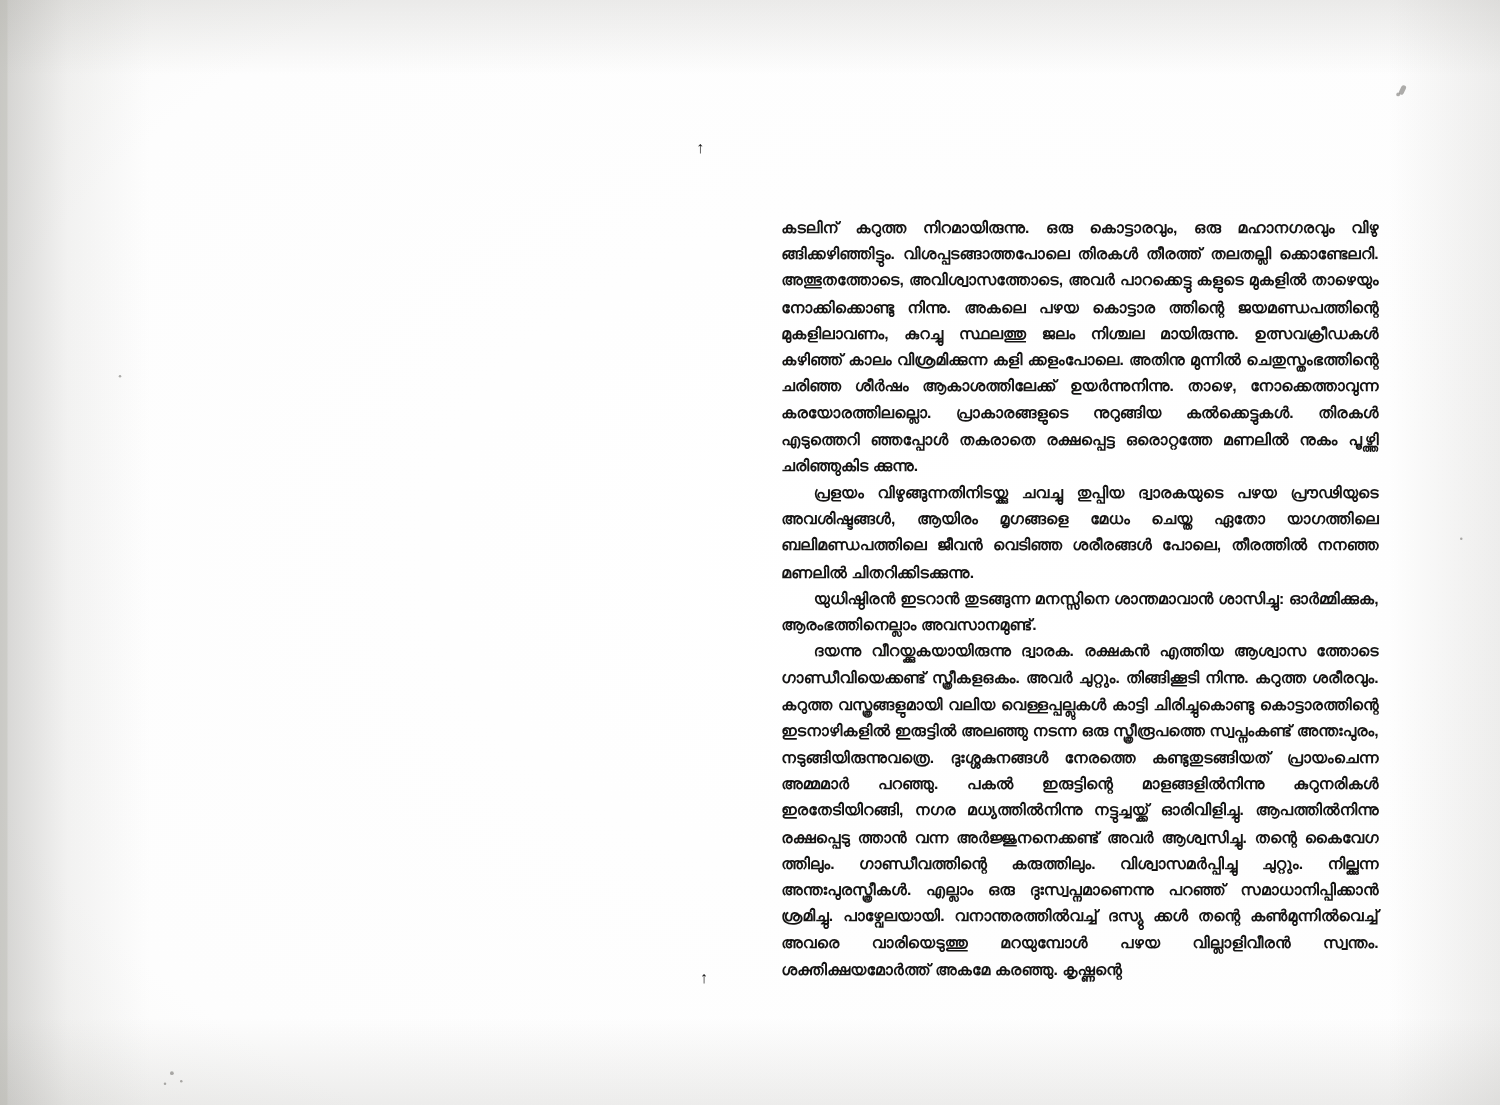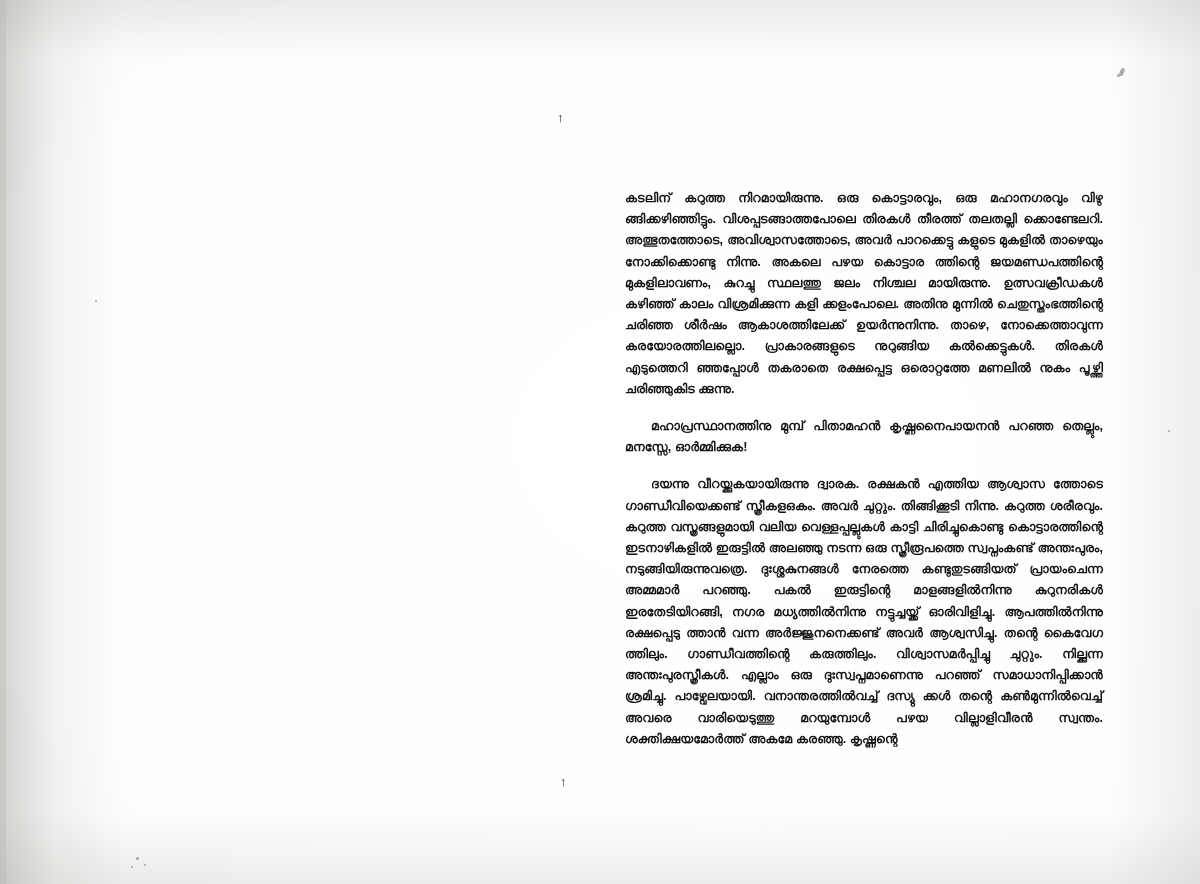--- a/index.html
+++ b/index.html
@@ -73,21 +73,21 @@
     font-family: "Liberation Sans", sans-serif;
     font-size: 12.6px;
     line-height: 21.2px;
     font-weight: bold;
     text-align: justify;
     text-justify: inter-word;
     letter-spacing: 0.1px;
     -webkit-font-smoothing: none;
   }
   #text-block p {
-    margin: 16px 0 0 0;
+    margin: 0 0 0 0;
   }
   #text-block p.indent {
     text-indent: 26px;
   }
 
   
   .margin-mark {
     position: absolute;
     color: #1a1a1a;
     font-family: "Liberation Serif", serif;
@@ -117,17 +117,18 @@
   <div class="speck" style="left:131px; top:866px; width:2px; height:2px;"></div>
   <div class="speck" style="left:1168px; top:430px; width:2px; height:2px;"></div>
   <div class="speck" style="left:95px; top:300px; width:2px; height:2px;"></div>
   <div class="edge-smudge" style="left:0; top:0; width:6px; height:884px; opacity:.35;"></div>
 
   <div class="margin-mark" style="left:557px; top:110px;">↑</div>
   <div class="margin-mark" style="left:560px; top:774px;">↑</div>
 
   <div id="text-block">
     <p>കടലിന് കറുത്ത നിറമായിരുന്നു. ഒരു കൊട്ടാരവും, ഒരു മഹാനഗരവും വിഴു ങ്ങിക്കഴിഞ്ഞിട്ടും. വിശപ്പടങ്ങാത്തപോലെ തിരകൾ തീരത്ത് തലതല്ലി ക്കൊണ്ടേലറി. അത്ഭുതത്തോടെ, അവിശ്വാസത്തോടെ, അവർ പാറക്കെട്ടു കളുടെ മുകളിൽ താഴെയും നോക്കിക്കൊണ്ടു നിന്നു. അകലെ പഴയ കൊട്ടാര ത്തിന്റെ ജയമണ്ഡപത്തിന്റെ മുകളിലാവണം, കുറച്ചു സ്ഥലത്തു ജലം നിശ്ചല മായിരുന്നു. ഉത്സവക്രീഡകൾ കഴിഞ്ഞ് കാലം വിശ്രമിക്കുന്ന കളി ക്കളംപോലെ. അതിനു മുന്നിൽ ചെതുസ്തംഭത്തിന്റെ ചരിഞ്ഞ ശീർഷം ആകാശത്തിലേക്ക് ഉയർന്നുനിന്നു. താഴെ, നോക്കെത്താവുന്ന കരയോരത്തിലല്ലൊ. പ്രാകാരങ്ങളുടെ നുറുങ്ങിയ കൽക്കെട്ടുകൾ. തിരകൾ എടുത്തെറി ഞ്ഞപ്പോൾ തകരാതെ രക്ഷപ്പെട്ട ഒരൊറ്റത്തേ മണലിൽ നുകം പൂഴ്ത്തി ചരിഞ്ഞുകിട ക്കുന്നു.</p>
-    <p class="indent">മഹാപ്രസ്ഥാനത്തിനു മുമ്പ് പിതാമഹൻ കൃഷ്ണനൈപായനൻ പറഞ്ഞ തെല്ലും, മനസ്സേ, ഓർമ്മിക്കുക!</p>
+    <p class="indent">പ്രളയം വിഴുങ്ങുന്നതിനിടയ്ക്കു ചവച്ചു തുപ്പിയ ദ്വാരകയുടെ പഴയ പ്രൗഢിയുടെ അവശിഷ്ടങ്ങൾ, ആയിരം മൃഗങ്ങളെ മേധം ചെയ്ത ഏതോ യാഗത്തിലെ ബലിമണ്ഡപത്തിലെ ജീവൻ വെടിഞ്ഞ ശരീരങ്ങൾ പോലെ, തീരത്തിൽ നനഞ്ഞ മണലിൽ ചിതറിക്കിടക്കുന്നു.</p>
+    <p class="indent">യുധിഷ്ഠിരൻ ഇടറാൻ തുടങ്ങുന്ന മനസ്സിനെ ശാന്തമാവാൻ ശാസിച്ചു: ഓർമ്മിക്കുക, ആരംഭത്തിനെല്ലാം അവസാനമുണ്ട്.</p>
     <p class="indent">ദയന്നു വീറയ്ക്കുകയായിരുന്നു ദ്വാരക. രക്ഷകൻ എത്തിയ ആശ്വാസ ത്തോടെ ഗാണ്ഡീവിയെക്കണ്ട് സ്ത്രീകളഒകം. അവർ ചുറ്റും. തിങ്ങിക്കൂടി നിന്നു. കറുത്ത ശരീരവും. കറുത്ത വസ്ത്രങ്ങളുമായി വലിയ വെള്ളപ്പല്ലുകൾ കാട്ടി ചിരിച്ചുകൊണ്ടു കൊട്ടാരത്തിന്റെ ഇടനാഴികളിൽ ഇരുട്ടിൽ അലഞ്ഞു നടന്ന ഒരു സ്ത്രീരൂപത്തെ സ്വപ്നംകണ്ട് അന്തഃപുരം, നടുങ്ങിയിരുന്നുവത്രെ. ദുഃശ്ശകുനങ്ങൾ നേരത്തെ കണ്ടുതുടങ്ങിയത് പ്രായംചെന്ന അമ്മമാർ പറഞ്ഞു. പകൽ ഇരുട്ടിന്റെ മാളങ്ങളിൽനിന്നു കുറുനരികൾ ഇരതേടിയിറങ്ങി, നഗര മധ്യത്തിൽനിന്നു നട്ടുച്ചയ്ക്ക് ഓരിവിളിച്ചു. ആപത്തിൽനിന്നു രക്ഷപ്പെടു ത്താൻ വന്ന അർജ്ജുനനെക്കണ്ട് അവർ ആശ്വസിച്ചു. തന്റെ കൈവേഗ ത്തിലും. ഗാണ്ഡീവത്തിന്റെ കരുത്തിലും. വിശ്വാസമർപ്പിച്ചു ചുറ്റും. നില്ക്കുന്ന അന്തഃപുരസ്ത്രീകൾ. എല്ലാം ഒരു ദുഃസ്വപ്നമാണെന്നു പറഞ്ഞ് സമാധാനിപ്പിക്കാൻ ശ്രമിച്ചു. പാഴ്വേലയായി. വനാന്തരത്തിൽവച്ച് ദസ്യു ക്കൾ തന്റെ കൺമുന്നിൽവെച്ച് അവരെ വാരിയെടുത്തു മറയുമ്പോൾ പഴയ വില്ലാളിവീരൻ സ്വന്തം. ശക്തിക്ഷയമോർത്ത് അകമേ കരഞ്ഞു. കൃഷ്ണന്റെ</p>
   </div>
 
 </div>
 
 </body></html>

